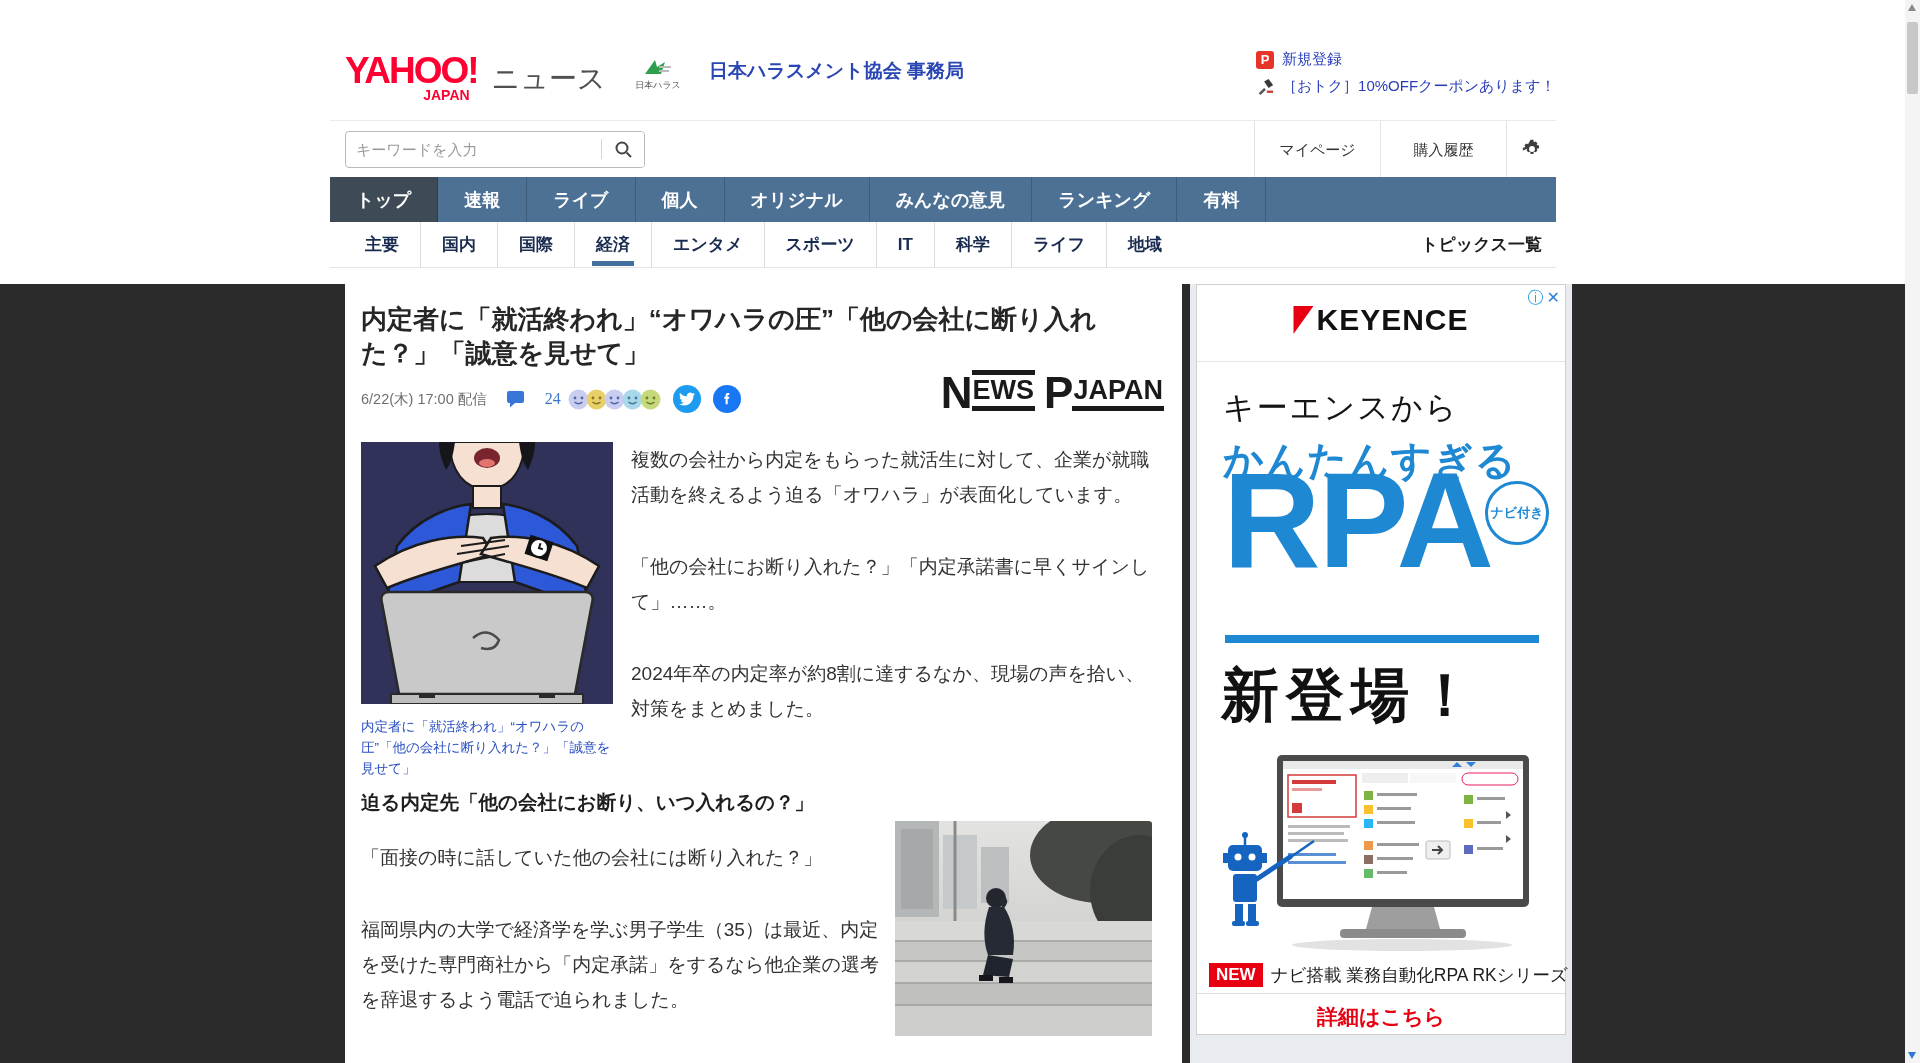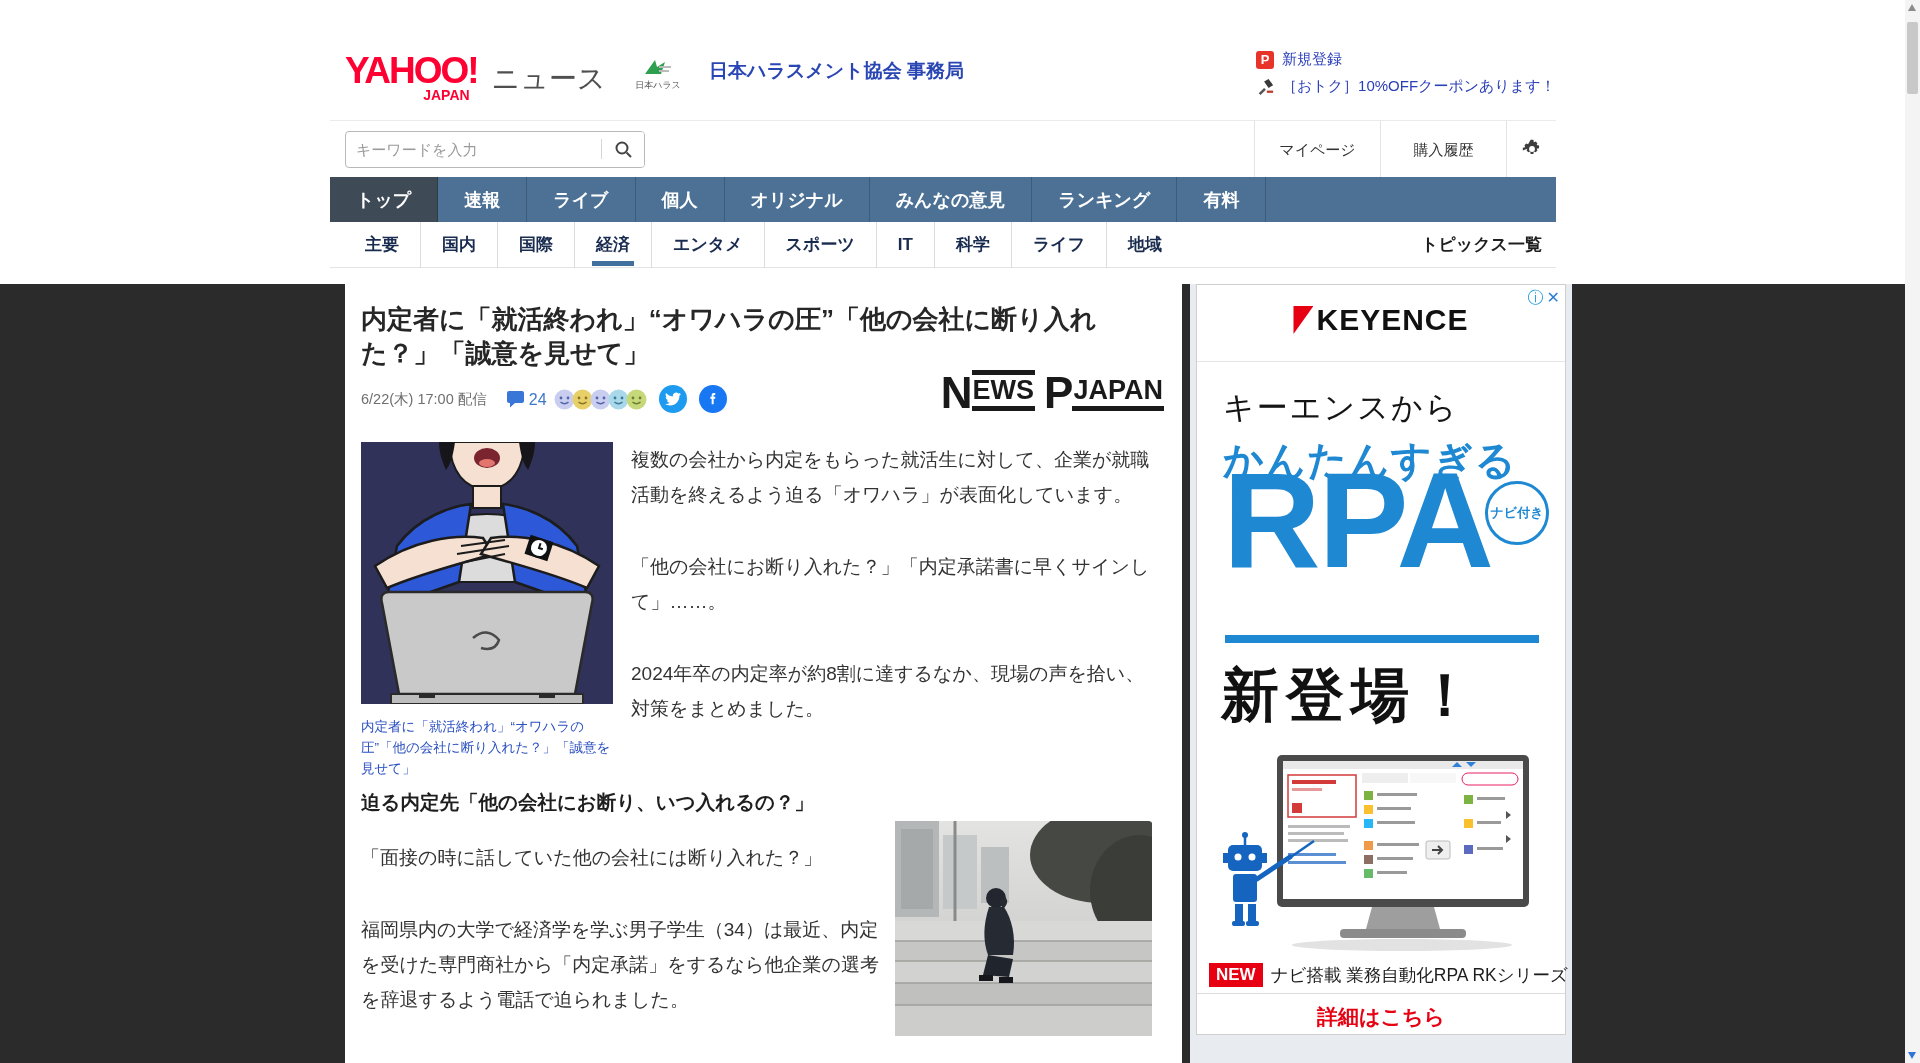--- a/index.html
+++ b/index.html
@@ -69,21 +69,21 @@
   .topics-link { margin-left:auto; margin-right:14px; font-size:17px; font-weight:700;
     color:#1e1e1e; cursor:pointer; white-space:nowrap; }
   
   .main-zone { position:absolute; left:0; top:284px; width:1905px; height:779px; background:#2b2b2b; }
   
   .article-card { position:absolute; left:345px; top:0; width:837px; height:779px;
     background:#fff; padding:18px 16px 0 16px; overflow:hidden; }
   .article-title { width:762px; font-size:26px; line-height:34px; font-weight:700; color:#262626; }
   .meta-row { display:flex; align-items:center; margin-top:14px; height:30px; }
   .meta-date { font-size:14.5px; color:#6f6f6f; }
-  .meta-comment { display:flex; align-items:flex-end; margin-left:18px; gap:4px; cursor:pointer; }
+  .meta-comment { display:flex; align-items:flex-start; margin-left:18px; gap:20px; cursor:pointer;font-family:Liberation Serif, serif; }
   .meta-count { font-size:16px; color:#3e77c9; }
   .faces { display:flex; margin-left:10px; }
   .faces svg { margin-left:-3px; }
   .share-btn { width:28px; height:28px; border-radius:50%; margin-left:12px; display:flex;
     align-items:center; justify-content:center; cursor:pointer; }
   .tw { background:#1d9bf0; }
   .fb { background:#1877f2; }
   .np-logo { position:absolute; right:18px; top:86px; display:flex; align-items:flex-end;
     color:#1a1a1a; cursor:pointer; }
   .np-big { font-size:44px; font-weight:800; line-height:0.82; letter-spacing:-1px; }
@@ -333,21 +333,21 @@
         <div class="text-col">
           <p class="para">複数の会社から内定をもらった就活生に対して、企業が就職活動を終えるよう迫る「オワハラ」が表面化しています。</p>
           <p class="para">「他の会社にお断り入れた？」「内定承諾書に早くサインして」……。</p>
           <p class="para">2024年卒の内定率が約8割に達するなか、現場の声を拾い、対策をまとめました。</p>
         </div>
       </div>
 
       <div class="lower">
         <h2 class="section-heading">迫る内定先「他の会社にお断り、いつ入れるの？」</h2>
         <p class="para">「面接の時に話していた他の会社には断り入れた？」</p>
-        <p class="para">福岡県内の大学で経済学を学ぶ男子学生（34）は最近、内定を受けた専門商社から「内定承諾」をするなら他企業の選考を辞退するよう電話で迫られました。</p>
+        <p class="para">福岡県内の大学で経済学を学ぶ男子学生（35）は最近、内定を受けた専門商社から「内定承諾」をするなら他企業の選考を辞退するよう電話で迫られました。</p>
         <div class="photo-wrap">
           <svg width="257" height="215" viewBox="0 0 257 215">
             <defs>
               <linearGradient id="sky" x1="0" y1="0" x2="0" y2="1">
                 <stop offset="0" stop-color="#e3e3e1"></stop>
                   <stop offset="1" stop-color="#c2c2c0"></stop>
               </linearGradient>
             </defs>
             <rect width="257" height="215" fill="url(#sky)"></rect>
             <rect x="0" y="0" width="44" height="96" fill="#b4b7b7"></rect>

